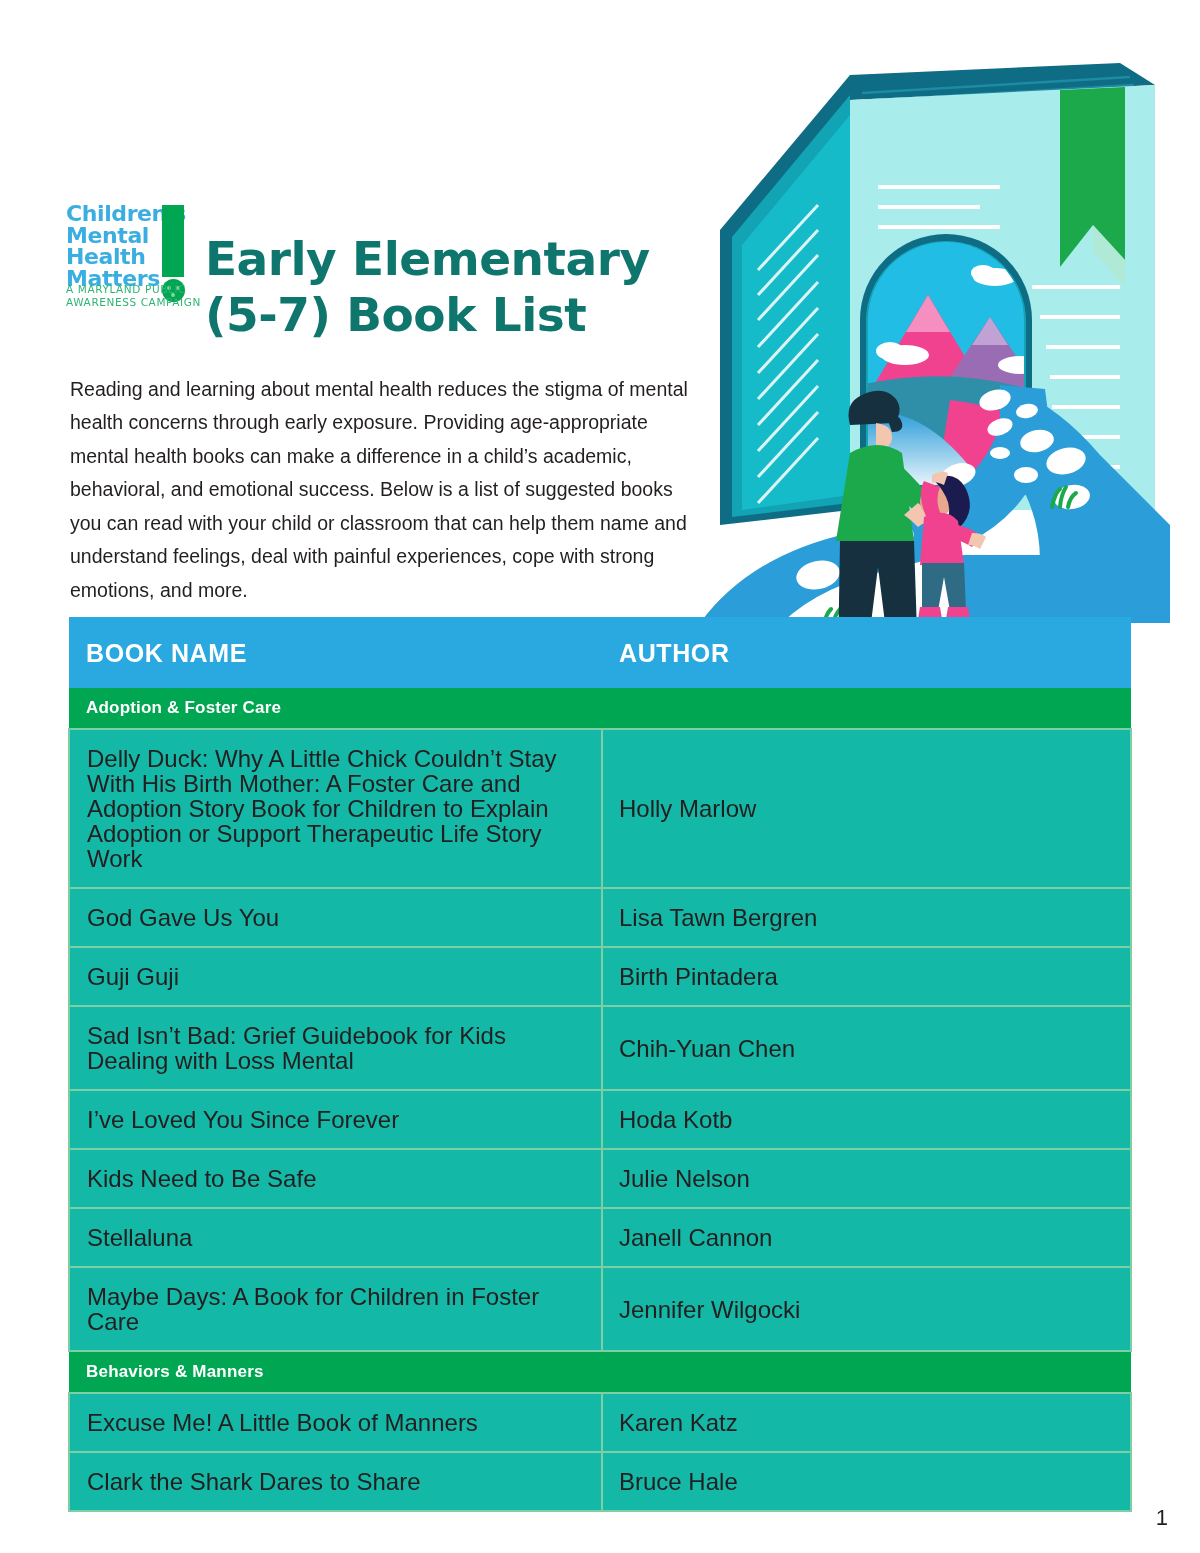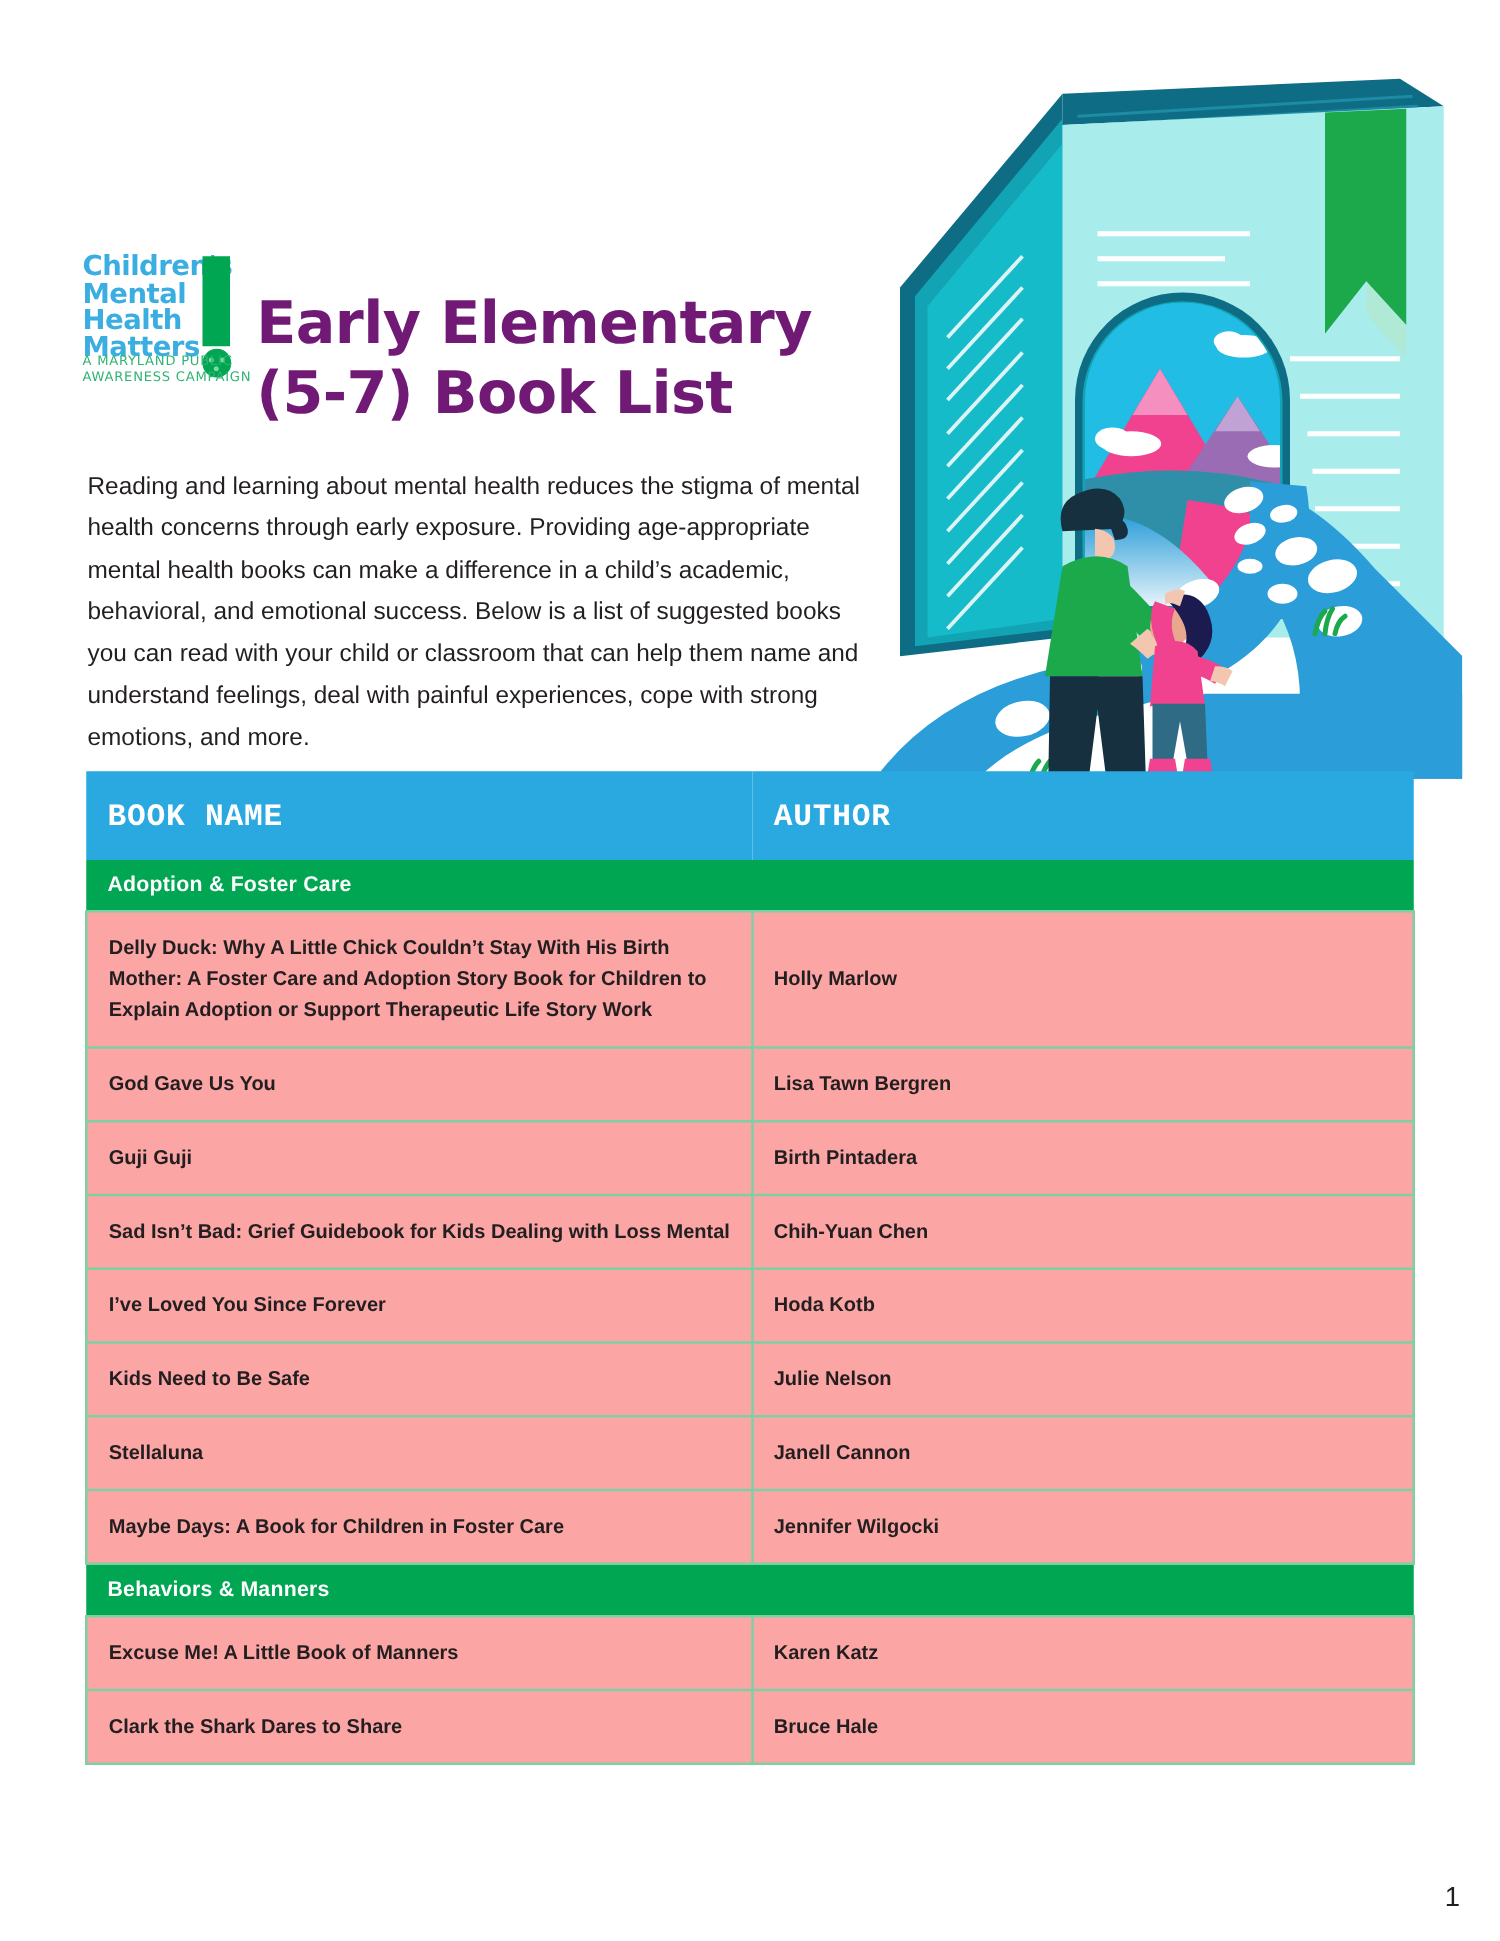--- a/index.html
+++ b/index.html
@@ -85,21 +85,21 @@
     letter-spacing: 0.6px;
     white-space: nowrap;
   }
 
   
   .page-title {
     position: absolute;
     left: 205px;
     top: 203px;
     width: 520px;
-    color: #701a75;
+    color: #0f766e;
     font-family: "DejaVu Sans", sans-serif;
     font-weight: bold;
     font-size: 47px;
     line-height: 56px;
     letter-spacing: -0.5px;
     margin-top: 28px;
   }
   .page-title .tline { display: block; }
 
   
@@ -123,21 +123,21 @@
     border-collapse: collapse;
     table-layout: fixed;
   }
   .book-table col.c1 { width: 533px; }
   .book-table col.c2 { width: 529px; }
 
   .book-table thead th {
     background: #29A9E0;
     color: #ffffff;
     text-align: left;
-    font-family: Liberation Mono, monospace;
+    font-family: Liberation Sans, sans-serif;
     font-weight: bold;
     font-size: 25px;
     letter-spacing: 0.6px;
     padding: 22px 0 20px 17px;
     border: none;
   }
 
   .cat-row td {
     background: #00A651;
     color: #ffffff;
@@ -145,26 +145,25 @@
     font-weight: bold;
     font-size: 17px;
     padding: 10px 0 10px 17px;
     border: none;
     letter-spacing: 0.2px;
   }
 
   .book-row td {
     border: 2px solid #7FCFA4;
     color: #231f20;
-    font-size: 16px;
+    font-size: 24px;
     line-height: 25px;
     padding: 16px 14px 16px 17px;
     vertical-align: middle;
-    background: #fca5a5;
-    font-weight: bold;
+    background: #14b8a6;
   }
   .book-row td.author { padding-left: 16px; }
 
   .page-num {
     position: absolute;
     right: 32px;
     bottom: 22px;
     color: #231f20;
     font-size: 22px;
     font-family: "Liberation Sans", sans-serif;

